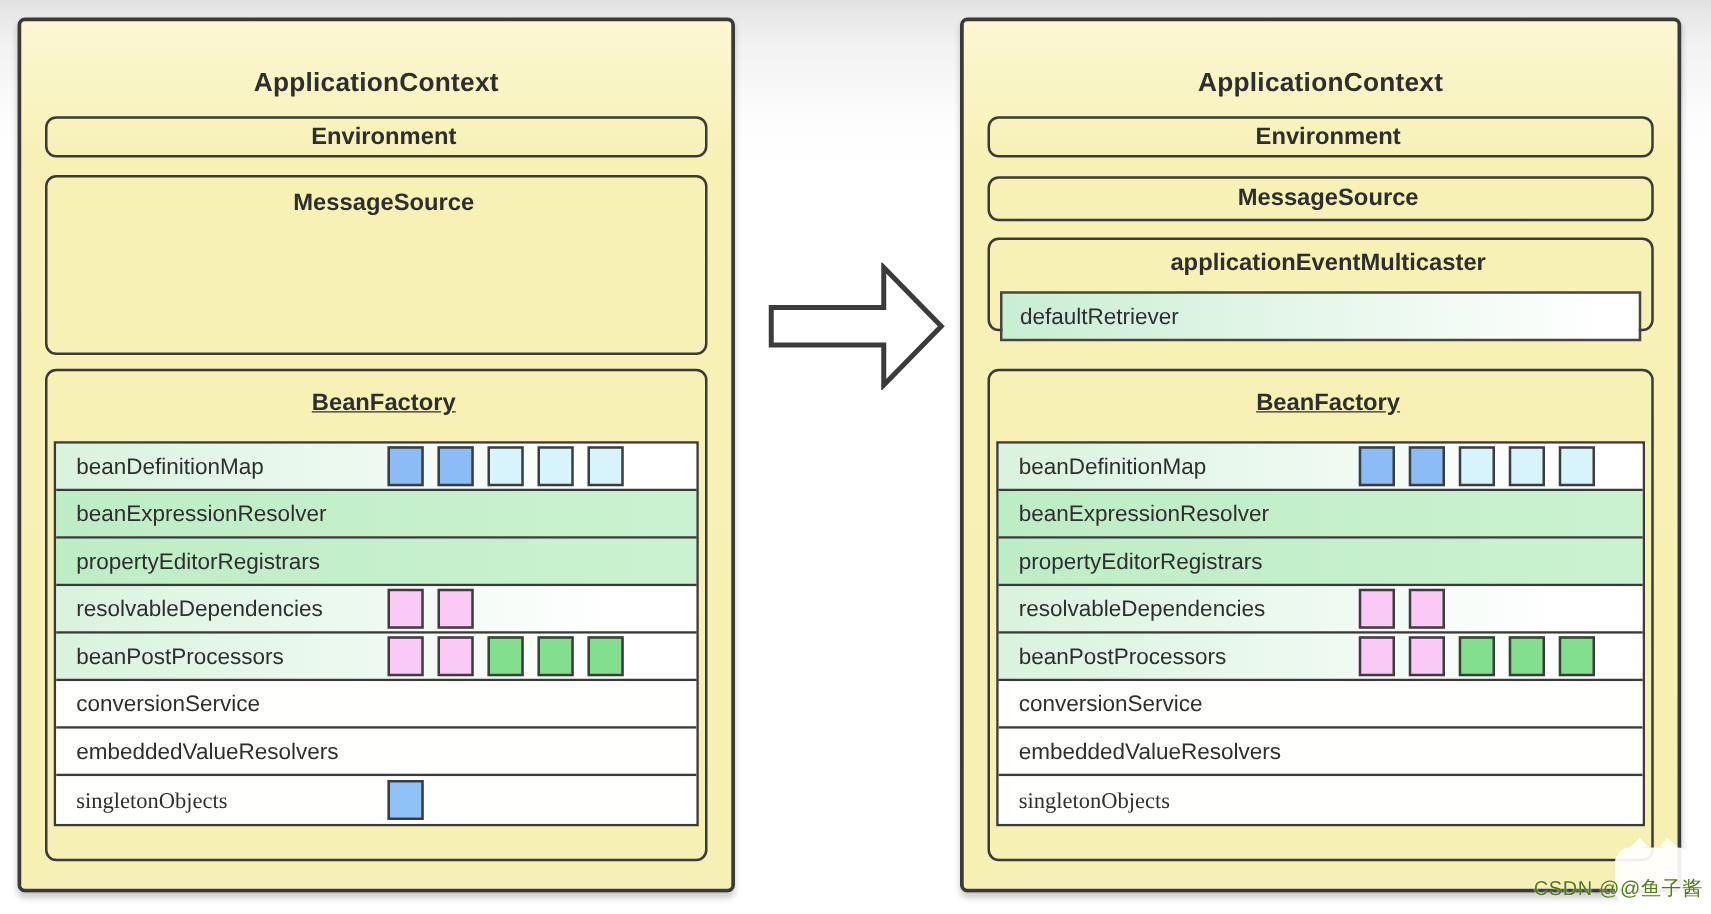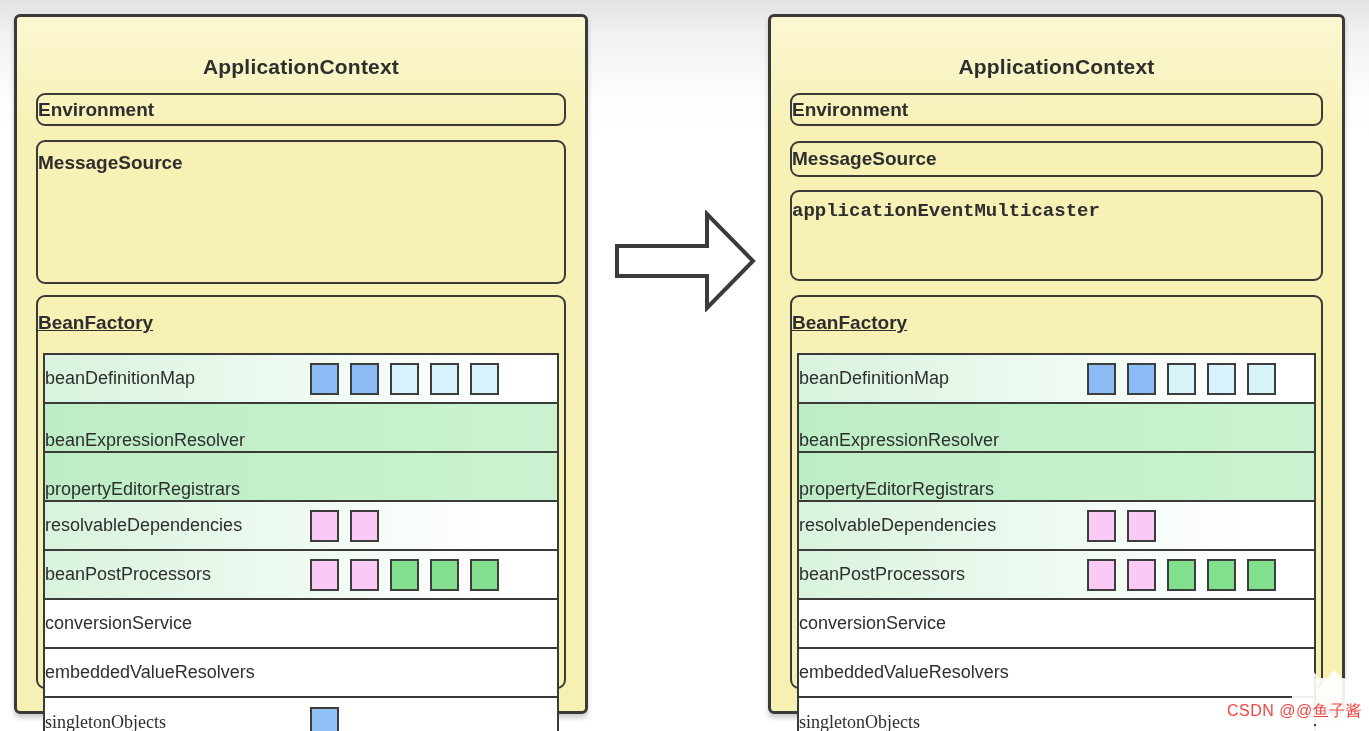--- a/index.html
+++ b/index.html
@@ -19,69 +19,69 @@
   .panel.left  { left:14px;  width:574px; }
   .panel.right { left:768px; width:577px; }
   .panel-title {
     position:absolute; top:38px; left:0; right:0;
     text-align:center; font-size:21px; font-weight:bold; letter-spacing:.2px;
   }
   .box {
     position:absolute; left:19px; right:19px;
     border:2px solid #3a3a38; border-radius:9px;
   }
-  .box-title { font-weight:bold; font-size:19px; }
+  .box-title { text-align:center; font-weight:bold; font-size:19px;padding-left:12px; }
   .box.env { top:76px; height:33px; }
   .box.env .box-title { line-height:29px; }
   .box.msg-tall { top:123px; height:144px; }
   .box.msg-tall .box-title { padding-top:10px; }
   .box.msg-single { top:124px; height:36px; }
   .box.msg-single .box-title { line-height:32px; }
-  .box.multicaster { top:173px; height:91px;font-family:Liberation Mono, monospace; }
+  .box.multicaster { top:173px; height:75px; }
   .box.multicaster .box-title { padding-top:8px; }
   .retriever-row {
     position:absolute; left:8px; right:8px; top:41px; height:40px;
     border:2px solid #454545;
     background:linear-gradient(90deg,#c8eed4 0%,#e4f6e9 45%,#ffffff 95%);
     display:flex; align-items:center; padding-left:14px; font-size:18px;
   }
   .box.factory { top:278px; height:394px; }
   .box.factory .box-title { padding-top:15px;text-decoration:underline; }
   .bf-table {
     position:absolute; left:5px; right:5px; top:56px;
     border:2px solid #3a3a38; background:#ffffff;
   }
   .row {
-    height:49px; position:relative; display:flex; align-items:center;
-    padding-left:0; font-size:18px; border-bottom:2px solid #3a3a38;
+    height:38px; position:relative; display:flex; align-items:center;
+    padding-left:16px; font-size:18px; border-bottom:2px solid #3a3a38;
   }
   .row:last-child { border-bottom:none;font-family:Liberation Serif, serif; }
   .row.fade  { background:linear-gradient(90deg,#d9f3de 0%,#ecf9ef 45%,#ffffff 88%); }
-  .row.green { background:linear-gradient(90deg,#bdedc5 0%,#cbf2d0 100%);align-items:flex-end; }
+  .row.green { background:linear-gradient(90deg,#bdedc5 0%,#cbf2d0 100%); }
   .row.white { background:#fffffe;text-align:center; }
   .squares {
     position:absolute; top:0; height:100%;
     display:flex; align-items:center; gap:11px;
   }
   .panel.left  .squares { left:265px; }
   .panel.right .squares { left:288px; }
   .sq { width:29px; height:32px; border:2px solid #3d3d3d; flex:none; }
   .sq-blue  { background:#8bbcf5; }
   .sq-cyan  { background:#d7f3fb; }
   .sq-pink  { background:#fbc9f6; }
   .sq-green { background:#82df8d; }
   .sq-blue2 { background:#8fc3f7; }
   .arrow-wrap { position:absolute; left:614px; top:210px; }
   .watermark-logo {
     position:absolute; left:1282px; top:668px; width:82px; height:64px;
     z-index:5; opacity:.92;
   }
   .watermark-text {
     position:absolute; left:1227px; top:701px; z-index:6;
-    font-size:16px; color:#ef4444; letter-spacing:.5px;
+    font-size:16px; color:#4d7c0f; letter-spacing:.5px;
     text-shadow:0 0 2px #ffffff;
   }
 </style>
 </head>
 <body>
 
 <div class="panel left">
   <div class="panel-title">ApplicationContext</div>
 
   <div class="box env">
@@ -160,20 +160,23 @@
   <div class="box env">
     <div class="box-title">Environment</div>
   </div>
 
   <div class="box msg-single">
     <div class="box-title">MessageSource</div>
   </div>
 
   <div class="box multicaster">
     <div class="box-title">applicationEventMulticaster</div>
+    <div class="retriever-row">
+      <span>defaultRetriever</span>
+    </div>
   </div>
 
   <div class="box factory">
     <div class="box-title">BeanFactory</div>
     <div class="bf-table">
       <div class="row fade">
         <span>beanDefinitionMap</span>
         <span class="squares">
             <div class="sq sq-blue"></div>
             <div class="sq sq-blue"></div>

